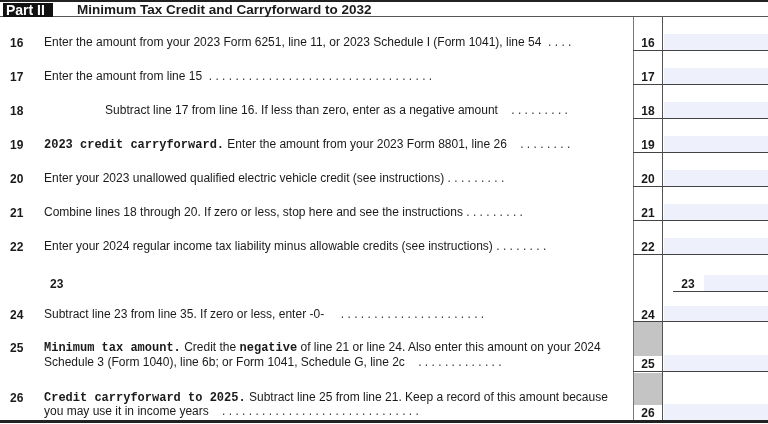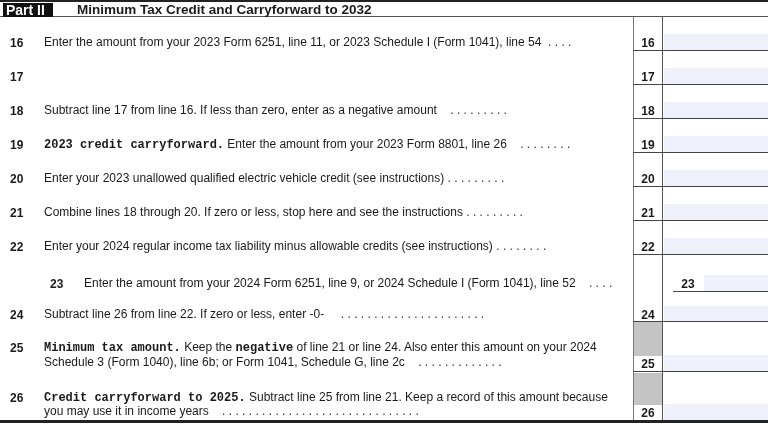--- a/index.html
+++ b/index.html
@@ -38,28 +38,29 @@
 <div class="row" style="top:17px;height:34px;">
   <span class="linenum" style="top:19px;">16</span>
   <span class="desc" style="top:18px;"><span>Enter the amount from your 2023 Form 6251, line 11, or 2023 Schedule I (Form 1041), line 54</span>&nbsp;&nbsp;<span class="dots">. . . .</span></span>
   <span class="box-num" style="top:19px;">16</span>
   <input class="amount" style="top: 17px;" value="">
   <span class="sep" style="top:33px;"></span>
 </div>
 
 <div class="row" style="top:51px;height:34px;">
   <span class="linenum" style="top:19px;">17</span>
+  <span class="desc" style="top:18px;"><span>Enter the amount from line 15</span>&nbsp;&nbsp;<span class="dots">. . . . . . . . . . . . . . . . . . . . . . . . . . . . . . . . . .</span></span>
   <span class="box-num" style="top:19px;">17</span>
   <input class="amount" style="top: 17px;" value="">
   <span class="sep" style="top:33px;"></span>
 </div>
 
 <div class="row" style="top:85px;height:34px;">
   <span class="linenum" style="top:19px;">18</span>
-  <span class="desc" style="top:18px;"><span>Subtract line 17 from line 16. If less than zero, enter as a negative amount</span>&nbsp;&nbsp;&nbsp;&nbsp;<span class="dots">. . . . . . . . .</span></span>
+  <span class="desc" style="top:18px;text-align:center;"><span>Subtract line 17 from line 16. If less than zero, enter as a negative amount</span>&nbsp;&nbsp;&nbsp;&nbsp;<span class="dots">. . . . . . . . .</span></span>
   <span class="box-num" style="top:19px;">18</span>
   <input class="amount" style="top: 17px;" value="">
   <span class="sep" style="top:33px;"></span>
 </div>
 
 <div class="row" style="top:119px;height:34px;">
   <span class="linenum" style="top:19px;">19</span>
   <span class="desc" style="top:18px;"><b>2023 credit carryforward.</b><span> Enter the amount from your 2023 Form 8801, line 26</span>&nbsp;&nbsp;&nbsp;&nbsp;<span class="dots">. . . . . . . .</span></span>
   <span class="box-num" style="top:19px;">19</span>
   <input class="amount" style="top: 17px;" value="">
@@ -85,38 +86,37 @@
 <div class="row" style="top:221px;height:34px;">
   <span class="linenum" style="top:19px;">22</span>
   <span class="desc" style="top:18px;"><span>Enter your 2024 regular income tax liability minus allowable credits (see instructions)</span>&nbsp;<span class="dots">. . . . . . . .</span></span>
   <span class="box-num" style="top:19px;">22</span>
   <input class="amount" style="top: 17px;" value="">
   <span class="sep" style="top:33px;"></span>
 </div>
 
 <div class="row" style="top:258px;height:34px;margin-left:40px;">
   <span class="linenum" style="top:19px;">23</span>
-  <span class="desc" style="top:18px;"><span>Enter the amount from your 2024 Form 6251, line 9, or 2024 Schedule I (Form 1041), line 52</span>&nbsp;&nbsp;&nbsp;&nbsp;<span class="dots">. . . .</span></span>
   <span class="box-num" style="top:19px;">23</span>
   <input class="amount" style="top: 17px;" value="">
   <span class="sep" style="top:33px;"></span>
 </div>
 
 <div class="row" style="top:289px;height:33px;">
   <span class="linenum" style="top:19px;">24</span>
-  <span class="desc" style="top:18px;"><span>Subtract line 26 from line 22. If zero or less, enter -0-</span>&nbsp;&nbsp;&nbsp;&nbsp;&nbsp;<span class="dots">. . . . . . . . . . . . . . . . . . . . . .</span></span>
+  <span class="desc" style="top:18px;"><span>Subtract line 23 from line 35. If zero or less, enter -0-</span>&nbsp;&nbsp;&nbsp;&nbsp;&nbsp;<span class="dots">. . . . . . . . . . . . . . . . . . . . . .</span></span>
   <span class="box-num" style="top:19px;">24</span>
   <input class="amount" style="top: 17px;" value="">
   <span class="sep" style="top:32px;"></span>
 </div>
 
 <div class="row" style="top:322px;height:50px;">
   <span class="shade" style="top:0;height:34px;"></span>
   <span class="linenum" style="top:19px;">25</span>
-  <span class="desc" style="top:18px;"><b>Minimum tax amount.</b><span> Keep the </span><b>negative</b><span> of line 21 or line 24. Also enter this amount on your 2024</span></span>
+  <span class="desc" style="top:18px;"><b>Minimum tax amount.</b><span> Credit the </span><b>negative</b><span> of line 21 or line 24. Also enter this amount on your 2024</span></span>
   <span class="desc" style="top:33px;"><span>Schedule 3 (Form 1040), line 6b; or Form 1041, Schedule G, line 2c</span>&nbsp;&nbsp;&nbsp;&nbsp;<span class="dots">. . . . . . . . . . . . .</span></span>
   <span class="box-num" style="top:35px;">25</span>
   <input class="amount" style="top: 33px;" value="">
   <span class="sep" style="top:49px;"></span>
 </div>
 
 <div class="row" style="top:372px;height:48px;">
   <span class="shade" style="top:1px;height:32px;"></span>
   <span class="linenum" style="top:19px;">26</span>
   <span class="desc" style="top:18px;"><b>Credit carryforward to 2025.</b><span> Subtract line 25 from line 21. Keep a record of this amount because</span></span>

